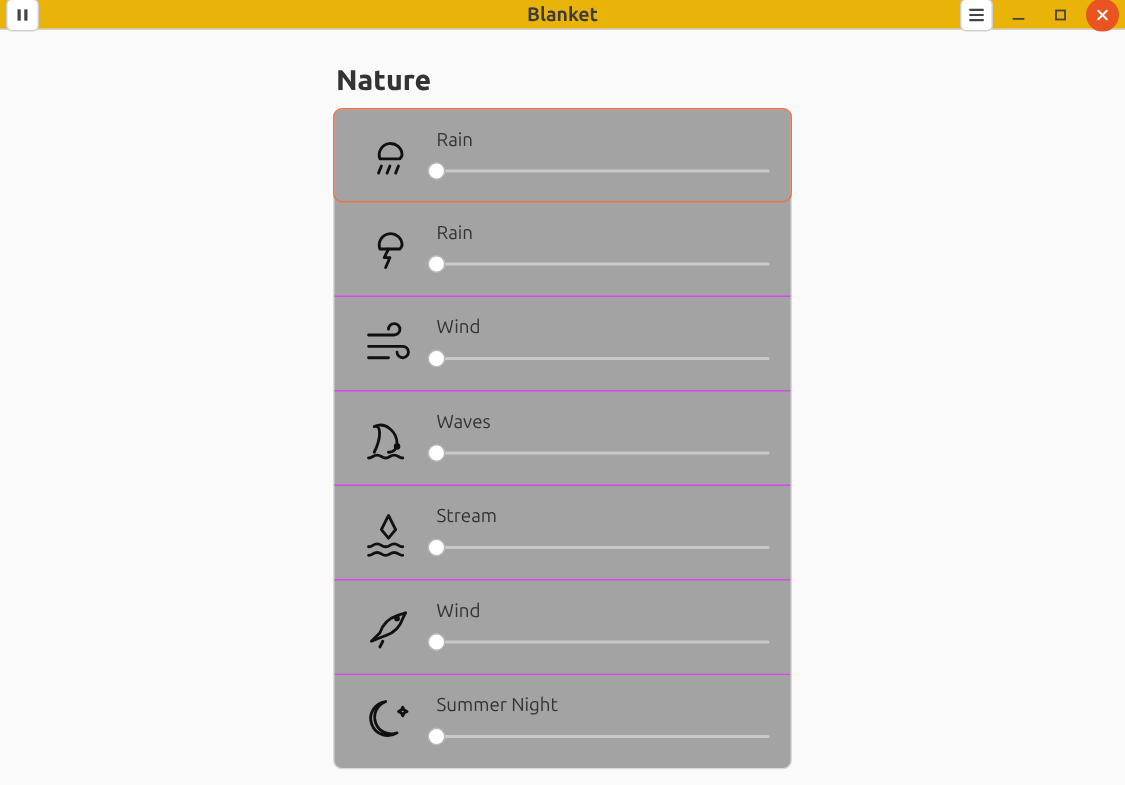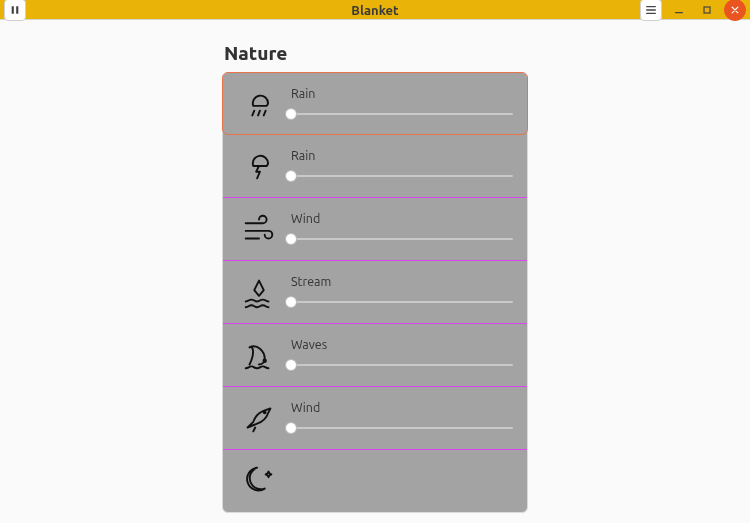--- a/index.html
+++ b/index.html
@@ -193,54 +193,54 @@
             <div class="slider-wrap">
               <div class="track">
                 <div class="handle" style="left: 0%;"></div>
               </div>
             </div>
           </div>
         </div>
         <div class="row">
           <div class="icon">
             <svg viewBox="0 0 40 40" fill="none" stroke="currentColor" stroke-width="2" stroke-linecap="round" stroke-linejoin="round">
+              <path d="M10 30c5-10 5-20 0-18 8-4 16 4 16 12 0 3-2 6-6 6"></path>
+              <path d="M6 34c3 0 3-2 6-2s3 2 6 2 3-2 6-2 3 2 6 2"></path>
+              <circle cx="26" cy="26" r="1.3"></circle>
+            </svg>
+          </div>
+          <div class="body">
+            <div class="label">Waves</div>
+            <div class="slider-wrap">
+              <div class="track">
+                <div class="handle" style="left: 0%;"></div>
+              </div>
+            </div>
+          </div>
+        </div>
+        <div class="row">
+          <div class="icon">
+            <svg viewBox="0 0 40 40" fill="none" stroke="currentColor" stroke-width="2" stroke-linecap="round" stroke-linejoin="round">
               <path d="M20 8l-5 10 5 6 5-6-5-10z"></path>
               <path d="M6 30c3 0 3-2 6-2s3 2 6 2 3-2 6-2 3 2 6 2"></path>
               <path d="M6 36c3 0 3-2 6-2s3 2 6 2 3-2 6-2 3 2 6 2"></path>
             </svg>
           </div>
           <div class="body">
             <div class="label">Stream</div>
             <div class="slider-wrap">
               <div class="track">
                 <div class="handle" style="left: 0%;"></div>
               </div>
             </div>
           </div>
         </div>
         <div class="row">
           <div class="icon">
             <svg viewBox="0 0 40 40" fill="none" stroke="currentColor" stroke-width="2" stroke-linecap="round" stroke-linejoin="round">
-              <path d="M10 30c5-10 5-20 0-18 8-4 16 4 16 12 0 3-2 6-6 6"></path>
-              <path d="M6 34c3 0 3-2 6-2s3 2 6 2 3-2 6-2 3 2 6 2"></path>
-              <circle cx="26" cy="26" r="1.3"></circle>
-            </svg>
-          </div>
-          <div class="body">
-            <div class="label">Waves</div>
-            <div class="slider-wrap">
-              <div class="track">
-                <div class="handle" style="left: 0%;"></div>
-              </div>
-            </div>
-          </div>
-        </div>
-        <div class="row">
-          <div class="icon">
-            <svg viewBox="0 0 40 40" fill="none" stroke="currentColor" stroke-width="2" stroke-linecap="round" stroke-linejoin="round">
               <path d="M8 30l10-4c6-2 10-6 12-12l2-4-6 2c-6 2-10 6-12 12l-6 6z"></path>
               <circle cx="26" cy="14" r="1" fill="currentColor"></circle>
               <path d="M16 30l-2 4"></path>
             </svg>
           </div>
           <div class="body">
             <div class="label">Wind</div>
             <div class="slider-wrap">
               <div class="track">
                 <div class="handle" style="left: 0%;"></div>
@@ -248,16 +248,24 @@
             </div>
           </div>
         </div>
         <div class="row">
           <div class="icon">
             <svg viewBox="0 0 40 40" fill="none" stroke="currentColor" stroke-width="2" stroke-linecap="round" stroke-linejoin="round">
               <path d="M26 28a12 12 0 1 1-8-22 10 10 0 0 0 8 22z"></path>
               <path d="M30 10l1 2 2 1-2 1-1 2-1-2-2-1 2-1 1-2z"></path>
             </svg>
           </div>
+          <div class="body">
+            <div class="label">Summer Night</div>
+            <div class="slider-wrap">
+              <div class="track">
+                <div class="handle" style="left: 0%;"></div>
+              </div>
+            </div>
+          </div>
         </div>
       </div>
   </div>
 </div>
 
 </body></html>

